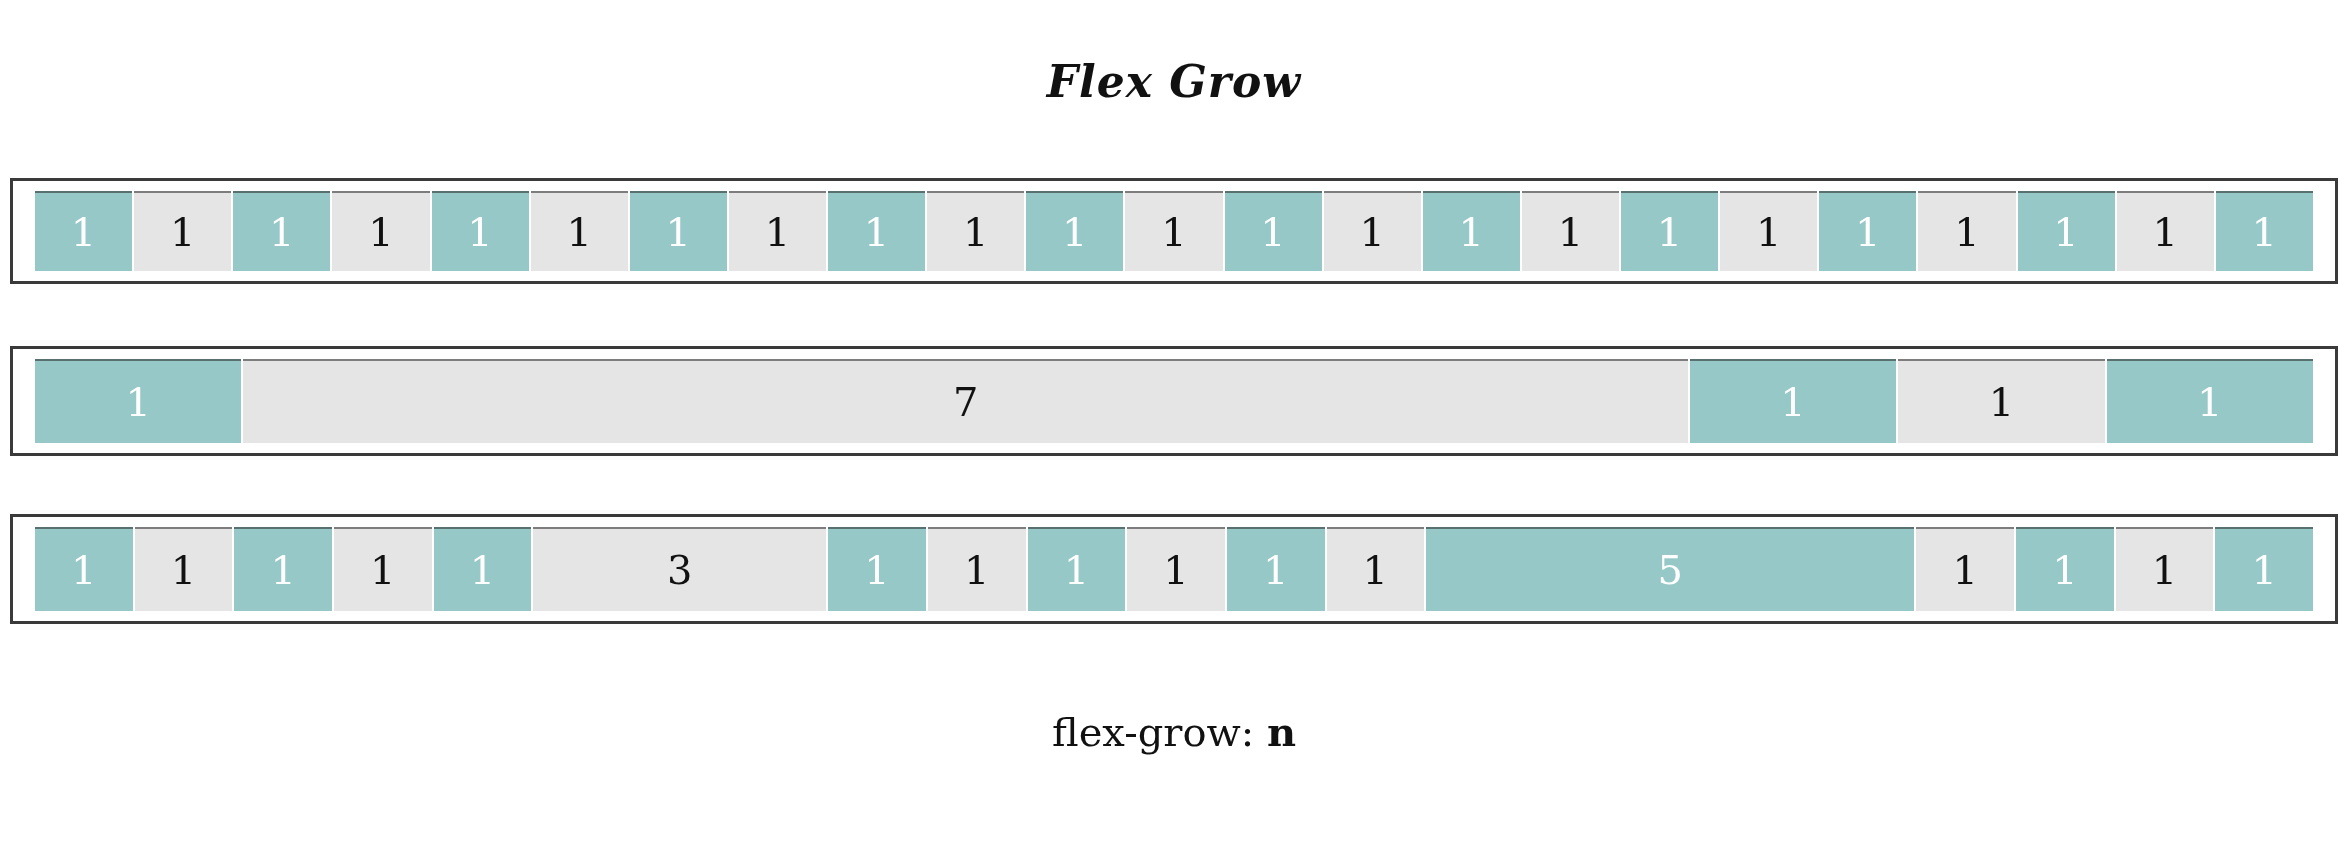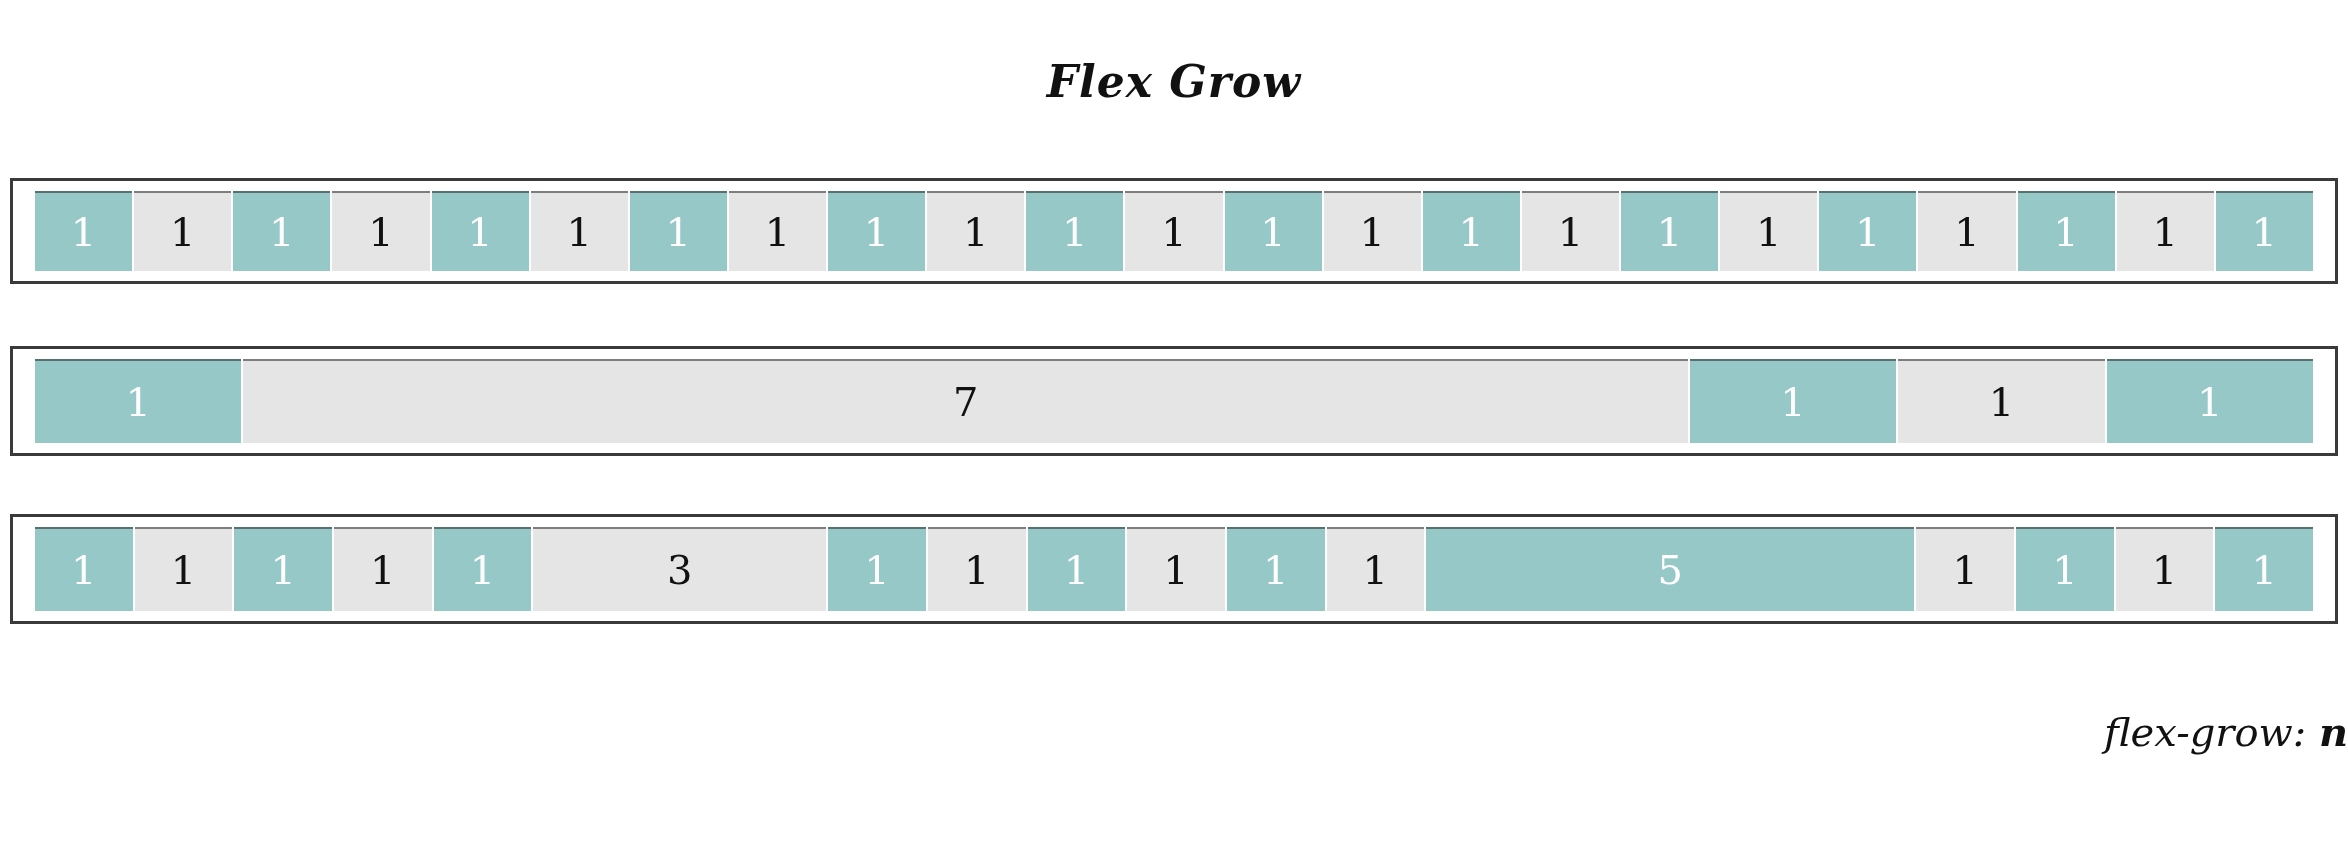--- a/index.html
+++ b/index.html
@@ -86,23 +86,22 @@
     background: #e5e5e5;
     color: #111111;
   }
 
   
   .caption {
     position: absolute;
     top: 708px;
     left: 0;
     width: 2348px;
-    text-align: right;
+    text-align: center;
     font-family: "DejaVu Serif", "Liberation Serif", serif;
-    font-style: italic;
     font-size: 40px;
     color: #111111;
   }
   .caption .var {
     font-weight: 700;
   }
 
   
   .watermark {
     position: absolute;

